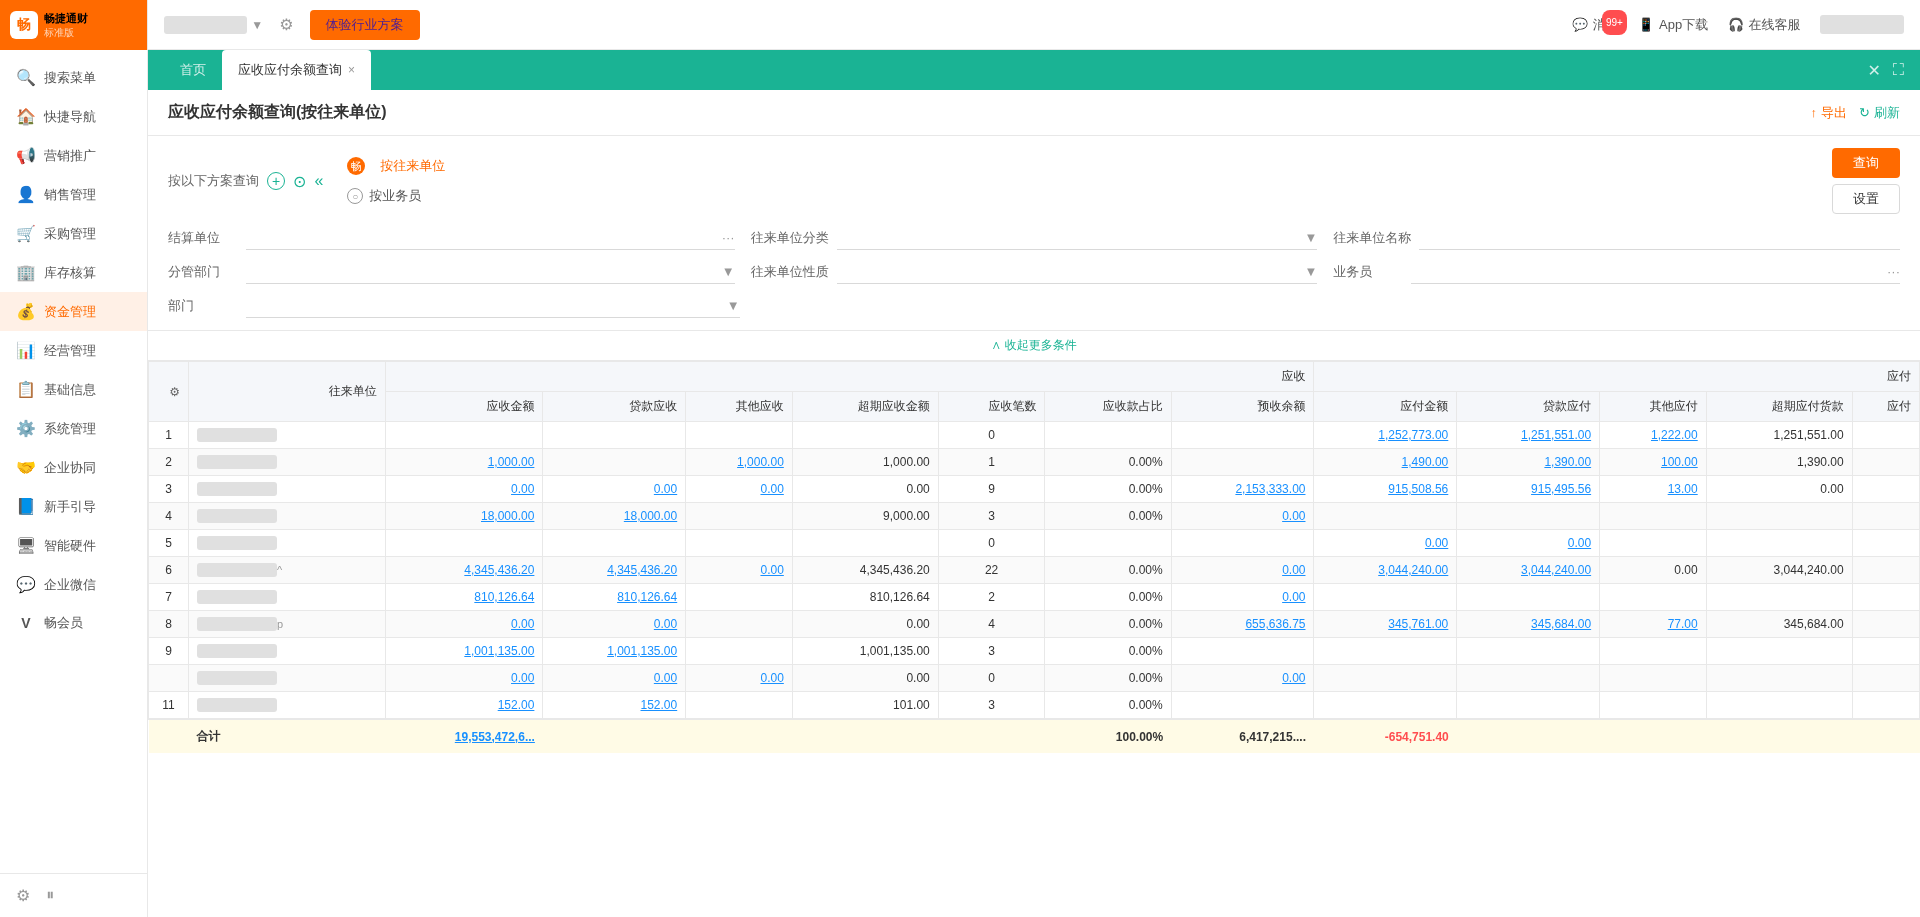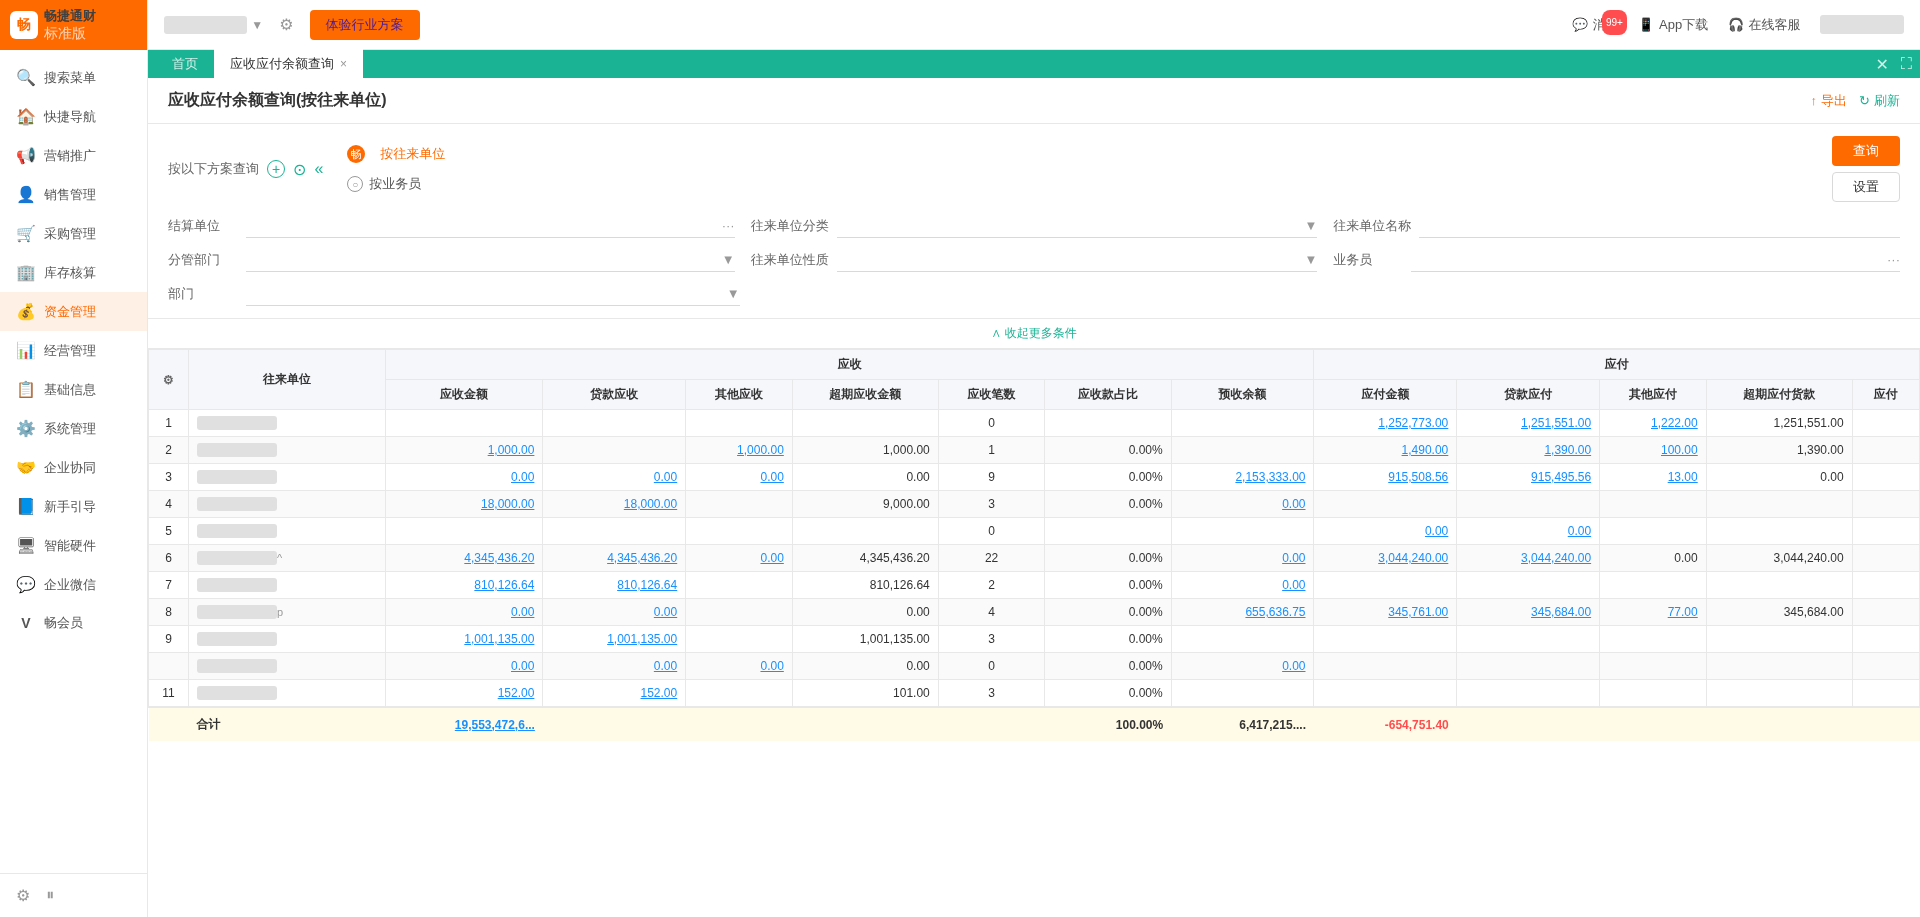--- a/index.html
+++ b/index.html
@@ -24,21 +24,21 @@
     .top-header-breadcrumb span { color: #999; }
     .top-header-arrow { color: #999; }
     .top-header-gear { color: #999; font-size: 16px; cursor: pointer; }
     .top-header-btn { background: #ff6a00; color: #4c1d95; border: none; padding: 6px 16px; border-radius: 4px; cursor: pointer; font-size: 13px; }
     .top-header-right { margin-left: auto; display: flex; align-items: center; gap: 20px; }
     .top-header-msg { display: flex; align-items: center; gap: 4px; color: #555; cursor: pointer; position: relative; }
     .badge { background: #ff4d4f; color: #fff; font-size: 10px; padding: 7px 4px; border-radius: 8px; position: absolute; top: -6px; right: -8px; }
     .top-header-user { color: #555; font-size: 13px; }
 
     
-    .tab-bar { height: 28px; background: #1ab394; display: flex; align-items: center; padding: 0 8px; gap: 0; flex-shrink: 0; }
+    .tab-bar { height: 40px; background: #1ab394; display: flex; align-items: center; padding: 0 16px; gap: 0; flex-shrink: 0; }
     .tab { padding: 0 16px; height: 40px; display: flex; align-items: center; cursor: pointer; color: rgba(255,255,255,0.8); font-size: 13px; gap: 6px; }
     .tab.active { background: #fff; color: #333; border-radius: 4px 4px 0 0; }
     .tab-close { font-size: 12px; color: #999; cursor: pointer; }
     .tab-bar-right { margin-left: auto; display: flex; align-items: center; gap: 12px; }
     .tab-bar-icon { color: rgba(255,255,255,0.8); font-size: 16px; cursor: pointer; }
 
     
     .page-content { flex: 1; overflow: hidden; background: #f5f5f5; display: flex; flex-direction: column; }
 
     
@@ -65,21 +65,21 @@
     .view-option.active { color: #ff6a00; }
     .view-option-icon { width: 18px; height: 18px; border-radius: 50%; background: #ff6a00; display: flex; align-items: center; justify-content: center; color: #fff; font-size: 11px; }
     .view-option-circle { width: 16px; height: 16px; border-radius: 50%; border: 1px solid #999; display: flex; align-items: center; justify-content: center; font-size: 10px; color: #999; }
 
     
     .collapse-bar { text-align: center; padding: 6px; color: #1ab394; cursor: pointer; font-size: 12px; background: #fff; border-bottom: 1px solid #e8e8e8; flex-shrink: 0; }
 
     
     .table-wrapper { flex: 1; overflow: auto; background: #fff; margin: 0; }
     .data-table { width: 100%; border-collapse: collapse; font-size: 12px; }
-    .data-table thead tr th { background: #f5f7fa; border: 1px solid #e8e8e8; padding: 6px 8px; font-weight: 700; color: #333; white-space: nowrap; text-align: center; }
+    .data-table thead tr th { background: #f5f7fa; border: 1px solid #e8e8e8; padding: 6px 8px; font-weight: 400; color: #333; white-space: nowrap; text-align: right; }
     .data-table tbody tr td { border: 1px solid #e8e8e8; padding: 6px 8px; color: #333; white-space: nowrap; }
     .data-table tbody tr:nth-child(even) { background: #fafafa; }
     .link-num { color: #1890ff; text-decoration: underline; cursor: pointer; }
     .td-center { text-align: center; }
     .td-right { text-align: right; }
     .td-blurred { background: #e0e0e0; border-radius: 3px; color: transparent; display: inline-block; width: 80px; height: 14px; }
 
     
     .table-footer { background: #fffbe6; border-top: 2px solid #e8e8e8; }
     .table-footer td { font-weight: 600; padding: 8px; }
@@ -92,22 +92,22 @@
     ::-webkit-scrollbar-track { background: #f1f1f1; }
     ::-webkit-scrollbar-thumb { background: #c1c1c1; border-radius: 3px; }
   </style>
 </head>
 <body>
 
 <div class="sidebar">
   <div class="sidebar-logo">
     <div class="sidebar-logo-icon">畅</div>
     <div>
-      <div style="color:#404040;font-size:13px;font-weight:600;">畅捷通财</div>
-      <div style="color:rgba(255,255,255,0.7);font-size:14px;">标准版</div>
+      <div style="color:#000000;font-size:11px;font-weight:600;">畅捷通财</div>
+      <div style="color:rgba(255,255,255,0.7);font-size:10px;">标准版</div>
     </div>
   </div>
   <div class="sidebar-menu">
     <div class="sidebar-item">
       <span class="icon">🔍</span>
       <span>搜索菜单</span>
     </div>
     <div class="sidebar-item">
       <span class="icon">🏠</span>
       <span>快捷导航</span>

